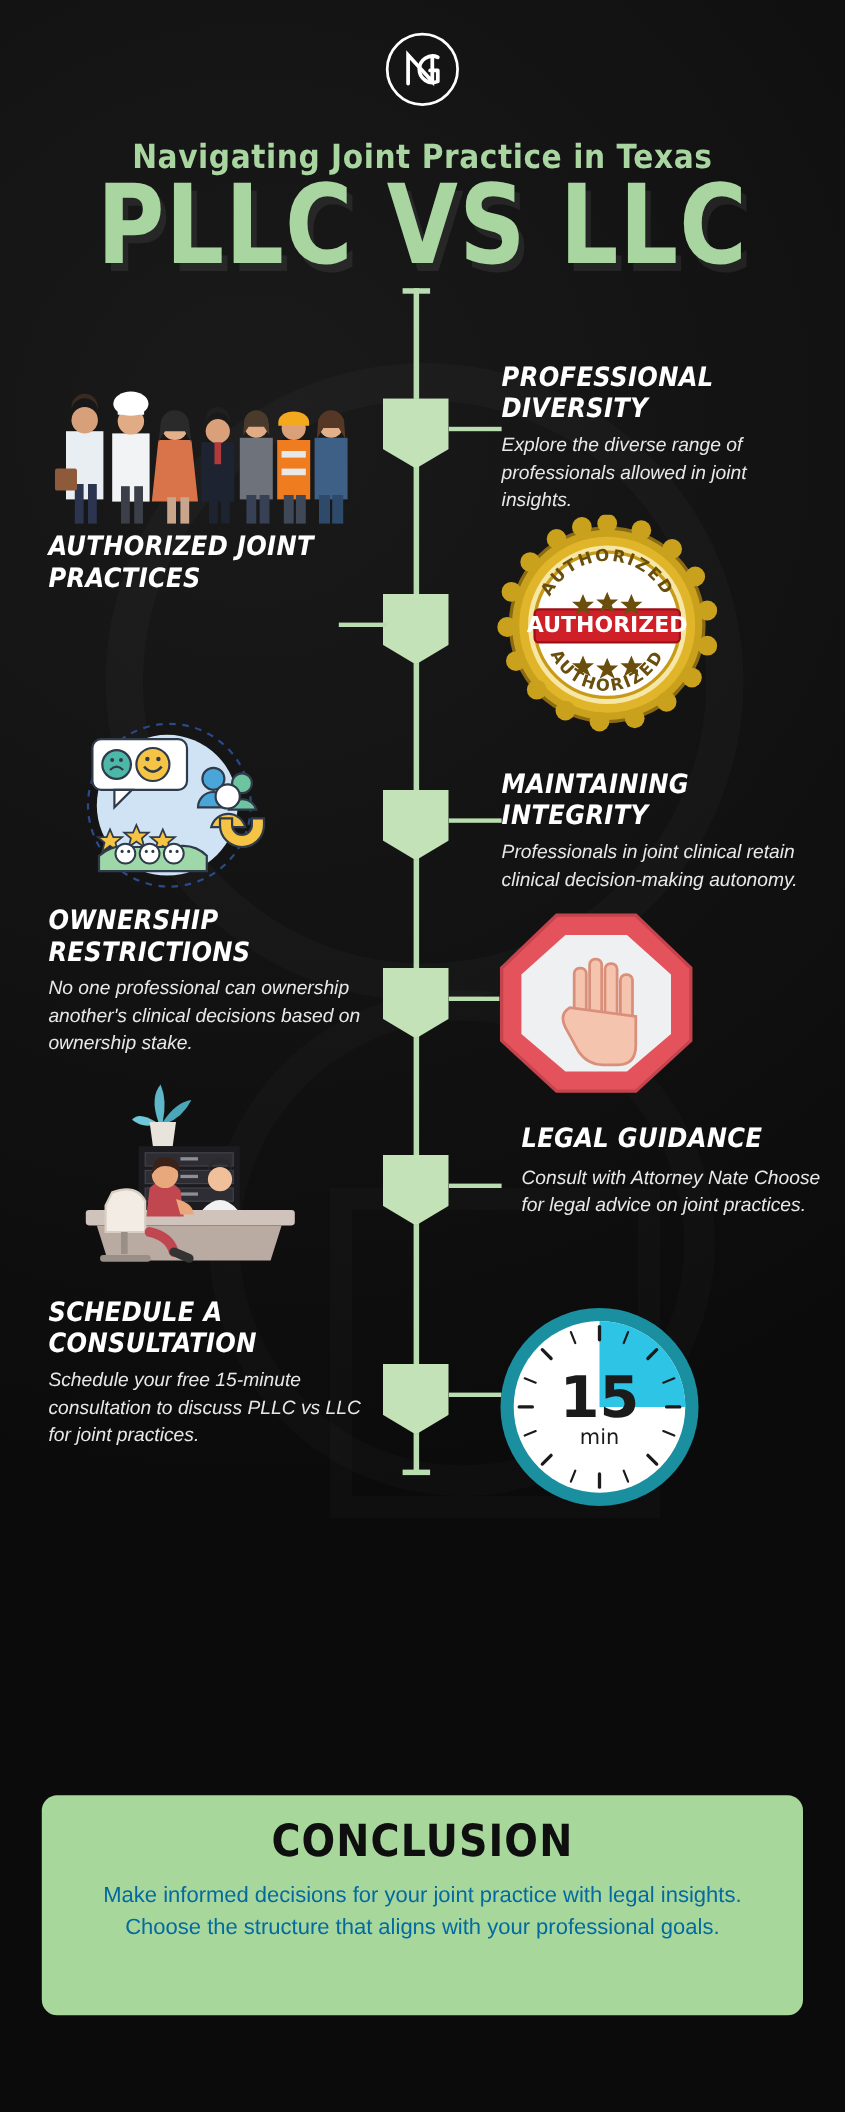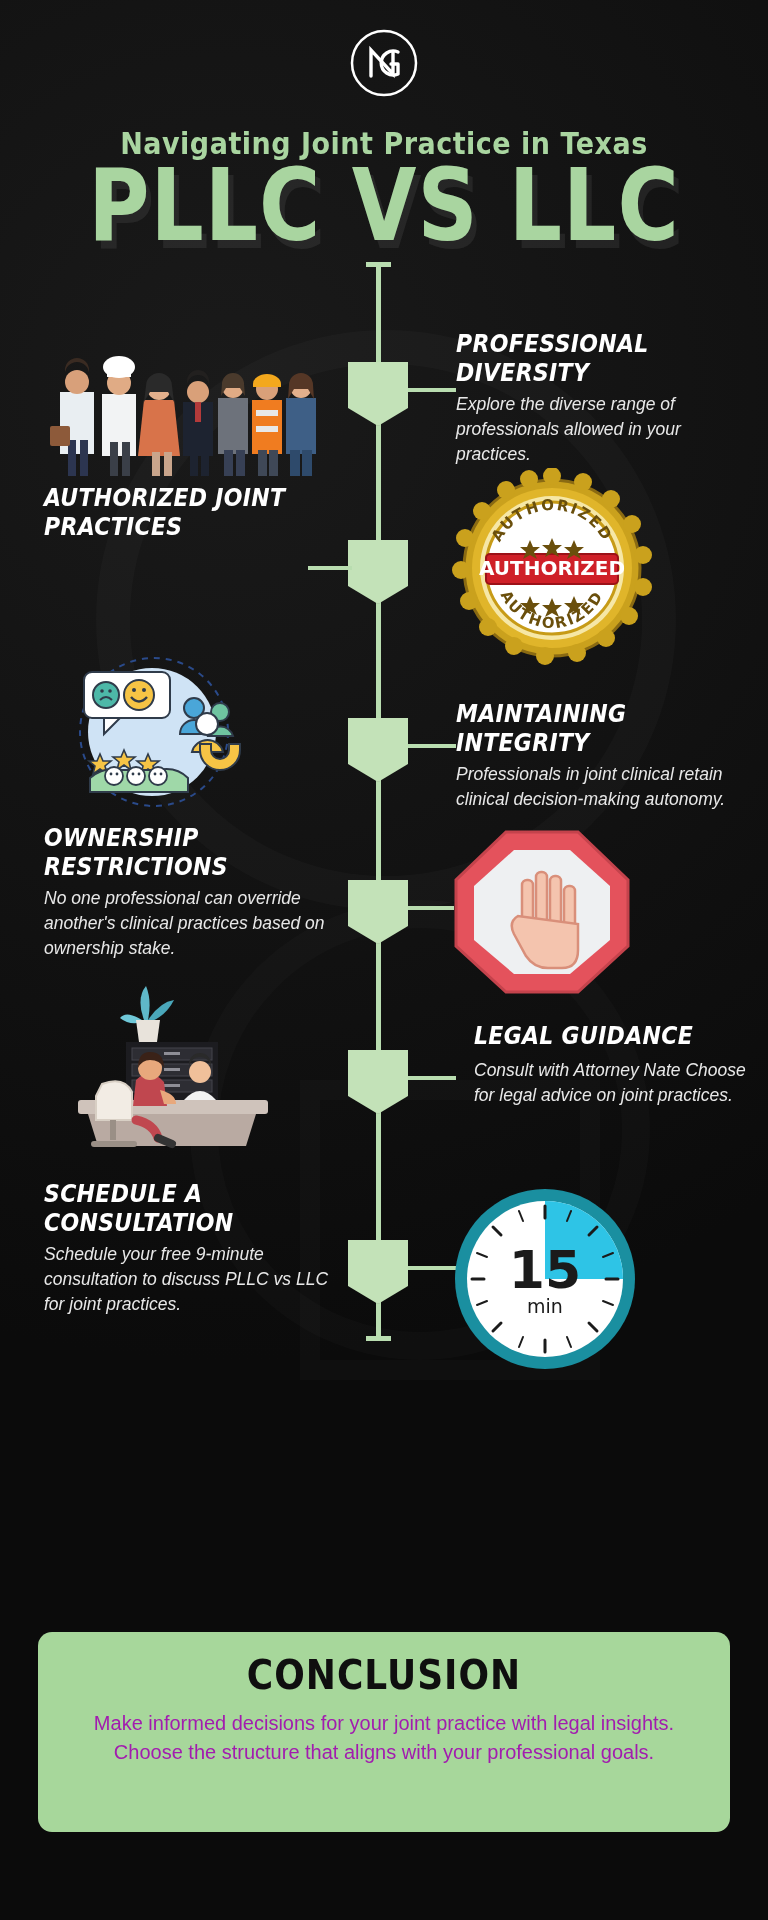--- a/index.html
+++ b/index.html
@@ -150,21 +150,21 @@
   .conclusion h2 {
     color: #0f0f0f;
     font-family: "DejaVu Sans", sans-serif;
     font-size: 36px;
     font-weight: bold;
     letter-spacing: 1px;
     transform: scaleY(1.12);
     margin-bottom: 14px;
   }
   .conclusion p {
-    color: #a21caf;
+    color: #0369a1;
     font-size: 20px;
     line-height: 29px;
   }
 
   .art { position: absolute; }
 </style>
 </head>
 <body>
 
 <div id="page">
@@ -252,21 +252,21 @@
         <rect x="250" y="110" width="10" height="26" fill="#2e4a6b"></rect>
         <rect x="262" y="110" width="10" height="26" fill="#2e4a6b"></rect>
         <circle cx="261" cy="47" r="11" fill="#e3b08c"></circle>
         <path d="M249 45 a12 12 0 0 1 24 0 l1 14 l-6 -10 l-14 0 l-6 10z" fill="#553726"></path>
       </g>
     </svg>
   </div>
 
   <div class="block" style="left:456px; top:330px;">
     <div class="hd">PROFESSIONAL DIVERSITY</div>
-    <div class="bd">Explore the diverse range of professionals allowed in your practices.</div>
+    <div class="bd">Explore the diverse range of professionals allowed in joint insights.</div>
   </div>
 
   <div class="node" style="top:540px"></div>
   <div class="connector" style="left:308px; top:566px; width:44px;"></div>
 
   <div class="block" style="left:44px; top:484px;">
     <div class="hd">AUTHORIZED JOINT PRACTICES</div>
   </div>
 
   <div class="art" style="left:452px; top:468px; width:200px; height:200px;">
@@ -383,21 +383,21 @@
   <div class="block" style="left:456px; top:700px;">
     <div class="hd">MAINTAINING INTEGRITY</div>
     <div class="bd">Professionals in joint clinical retain clinical decision-making autonomy.</div>
   </div>
 
   <div class="node" style="top:880px"></div>
   <div class="connector" style="left:408px; top:906px; width:46px;"></div>
 
   <div class="block" style="left:44px; top:824px;">
     <div class="hd">OWNERSHIP RESTRICTIONS</div>
-    <div class="bd">No one professional can override another's clinical practices based on ownership stake.</div>
+    <div class="bd">No one professional can ownership another's clinical decisions based on ownership stake.</div>
   </div>
 
   <div class="art" style="left:452px; top:828px; width:180px; height:168px;">
     <svg viewBox="0 0 180 168" width="180" height="168">
       <polygon points="54,4 126,4 176,52 176,118 126,164 54,164 4,118 4,52" fill="#e4525c" stroke="#c4434c" stroke-width="3"></polygon>
       <polygon points="62,22 118,22 158,58 158,112 118,146 62,146 22,112 22,58" fill="#eef0f2"></polygon>
 
       <g fill="#f4c4ae" stroke="#d98f7a" stroke-width="2.5">
         <rect x="70" y="52" width="11" height="48" rx="5"></rect>
         <rect x="84" y="44" width="11" height="56" rx="5"></rect>
@@ -461,21 +461,21 @@
   <div class="block" style="left:456px; top:1022px;margin-left:18px;">
     <div class="hd">LEGAL GUIDANCE</div>
     <div class="bd">Consult with Attorney Nate Choose for legal advice on joint practices.</div>
   </div>
 
   <div class="node" style="top:1240px"></div>
   <div class="connector" style="left:408px; top:1266px; width:48px;"></div>
 
   <div class="block" style="left:44px; top:1180px;">
     <div class="hd">SCHEDULE A CONSULTATION</div>
-    <div class="bd">Schedule your free 9-minute consultation to discuss PLLC vs LLC for joint practices.</div>
+    <div class="bd">Schedule your free 15-minute consultation to discuss PLLC vs LLC for joint practices.</div>
   </div>
 
   <div class="art" style="left:452px; top:1186px; width:186px; height:186px;">
     <svg viewBox="0 0 186 186" width="186" height="186">
       <circle cx="93" cy="93" r="90" fill="#1a8fa0"></circle>
       <circle cx="93" cy="93" r="78" fill="#ffffff"></circle>
       <path d="M93 93 L93 15 A78 78 0 0 1 171 93 Z" fill="#2ec4e6"></path>
       <g stroke="#1b1b1b" stroke-width="3" stroke-linecap="round">
         <line x1="93" y1="20" x2="93" y2="32"></line>
         <line x1="166" y1="93" x2="154" y2="93"></line>

